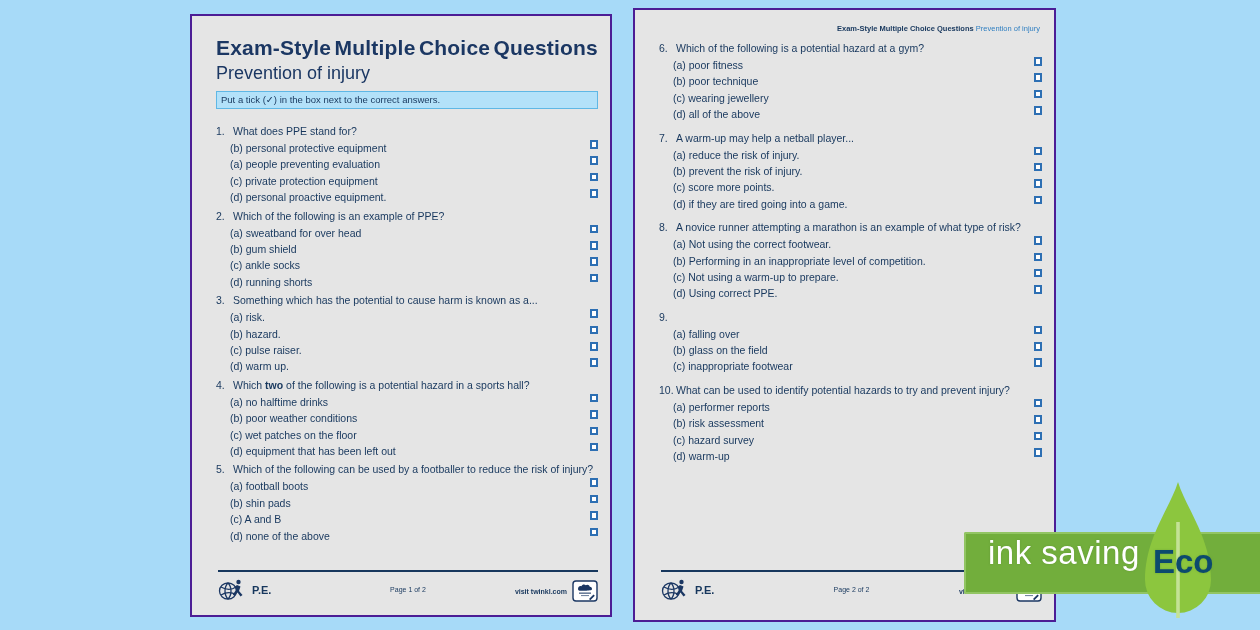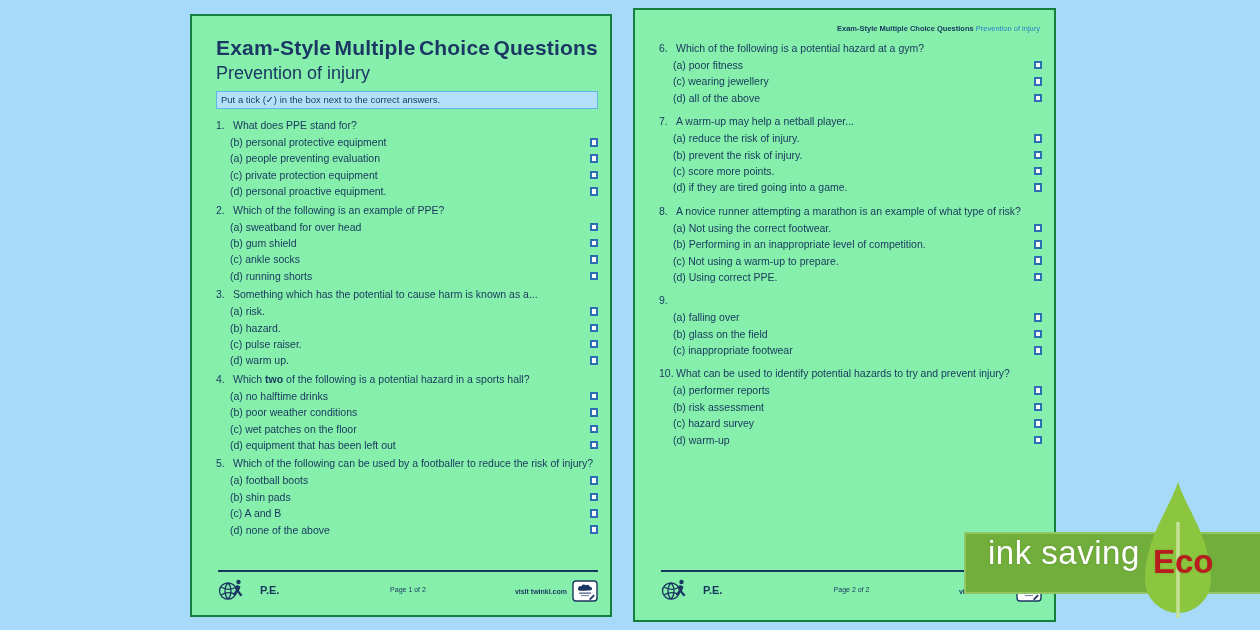--- a/index.html
+++ b/index.html
@@ -19,75 +19,75 @@
   html,body { width: 1260px; height: 630px; }
   body {
     font-family: "Liberation Sans", "DejaVu Sans", sans-serif;
     background: var(--bg-blue);
     overflow: hidden;
   }
   .canvas { position: relative; width: 1260px; height: 630px; background: var(--bg-blue); overflow: hidden; }
 
   .page {
     position: absolute;
-    background: #86efac;
-    border: 2px solid #15803d;
+    background: #e5e5e5;
+    border: 2px solid #4c1d95;
     color: var(--navy);
   }
   .page-left  { left: 190px; top: 14px;  width: 422px; height: 603px; padding: 20px 12px 0 24px; }
   .page-right { left: 633px; top: 8px;   width: 423px; height: 614px; padding: 14px 12px 0 24px; }
 
   .title {
     display: flex; justify-content: space-between;
     font-size: 21px; font-weight: bold; color: var(--title-navy);
     letter-spacing: 0.2px; line-height: 1.1; margin-bottom: 4px;
   }
   .subtitle { font-size: 18px; font-weight: 500; color: var(--title-navy); margin-bottom: 7px; }
 
   .instruction {
     background: var(--instr-bg);
     border: 1px solid var(--instr-border);
     font-size: 9.5px; font-weight: 500;
     color: var(--navy);
     padding: 2px 4px 3px 4px;
-    margin-bottom: 9px;
+    margin-bottom: 15px;
   }
 
   .mini-header { text-align: right; font-size: 7.5px; margin-bottom: 8px; padding-right: 2px; }
   .mini-header .mh-bold { font-weight: bold; color: var(--navy); }
   .mini-header .mh-light { color: var(--header-light); }
 
   .q-block { margin-bottom: 3px; }
   .page-right .q-block { margin-bottom: 8px; }
   .q-head { font-size: 10.5px; line-height: 14px; margin-bottom: 2px; display: flex; }
   .q-num { display: inline-block; min-width: 17px; flex: 0 0 17px; }
   .q-text .bold { font-weight: bold; }
 
   .opt-row {
-    display: flex; justify-content: space-between; align-items: center;
+    display: flex; justify-content: space-between; 
     height: 16.4px; padding-left: 14px;
   }
   .opt-label { font-size: 10.5px; line-height: 16.4px; white-space: nowrap; }
   .checkbox {
     width: 8.5px; height: 8.5px;
     border: 2px solid var(--checkbox-blue);
     background: #fff; flex: 0 0 auto;
     cursor: pointer;
   }
 
   .footer {
     position: absolute; left: 26px; right: 12px;
     border-top: 2px solid var(--navy);
     padding-top: 4px;
     display: flex; align-items: center;
     height: 34px;
   }
   .page-left  .footer { bottom: 11px; }
   .page-right .footer { bottom: 16px; }
-  .footer-left { display: flex; align-items: center; gap: 14px; }
+  .footer-left { display: flex; align-items: center; gap: 6px; }
   .pe-label { font-size: 11px; font-weight: bold; color: var(--navy); }
   .footer-center {
     position: absolute; left: 50%; transform: translateX(-50%);
     font-size: 7px; color: var(--navy); top: 14px;
   }
   .footer-right { position: absolute; right: 0; top: 8px; display: flex; align-items: center; gap: 5px; }
   .visit-label { font-size: 7px; font-weight: bold; color: var(--navy); }
 
   .eco-banner {
     position: absolute; left: 964px; top: 532px; width: 296px; height: 62px;
@@ -98,21 +98,21 @@
     display: flex; align-items: flex-start;
   }
   .ink-label {
     margin-left: 22px;
     font-size: 33px; color: #ffffff; letter-spacing: 0.5px;
     text-shadow: 0 0 2px rgba(90,140,50,0.6);
   }
   .eco-leaf { position: absolute; left: 1142px; top: 480px; z-index: 11; }
   .eco-label {
     position: absolute; left: 1153px; top: 543px; z-index: 12;
-    font-size: 33px; font-weight: bold; color: #b91c1c;
+    font-size: 33px; font-weight: bold; color: #0c4a6e;
     text-shadow: 0 0 2px rgba(90,140,50,0.6);
   }
 </style>
 </head>
 <body>
 
 <div class="canvas">
 
   <section class="page page-left">
     <h1 class="title" id="justified-title">
@@ -276,20 +276,24 @@
         <div class="q-block">
           <div class="q-head">
             <span class="q-num">6.</span>
             <span class="q-text"><span>Which of the following is a potential hazard at a gym?</span></span>
           </div>
           <div class="opt-row">
             <span class="opt-label">(a) poor fitness</span>
             <span class="checkbox"></span>
           </div>
           <div class="opt-row">
+            <span class="opt-label">(b) poor technique</span>
+            <span class="checkbox"></span>
+          </div>
+          <div class="opt-row">
             <span class="opt-label">(c) wearing jewellery</span>
             <span class="checkbox"></span>
           </div>
           <div class="opt-row">
             <span class="opt-label">(d) all of the above</span>
             <span class="checkbox"></span>
           </div>
         </div>
         <div class="q-block">
           <div class="q-head">

